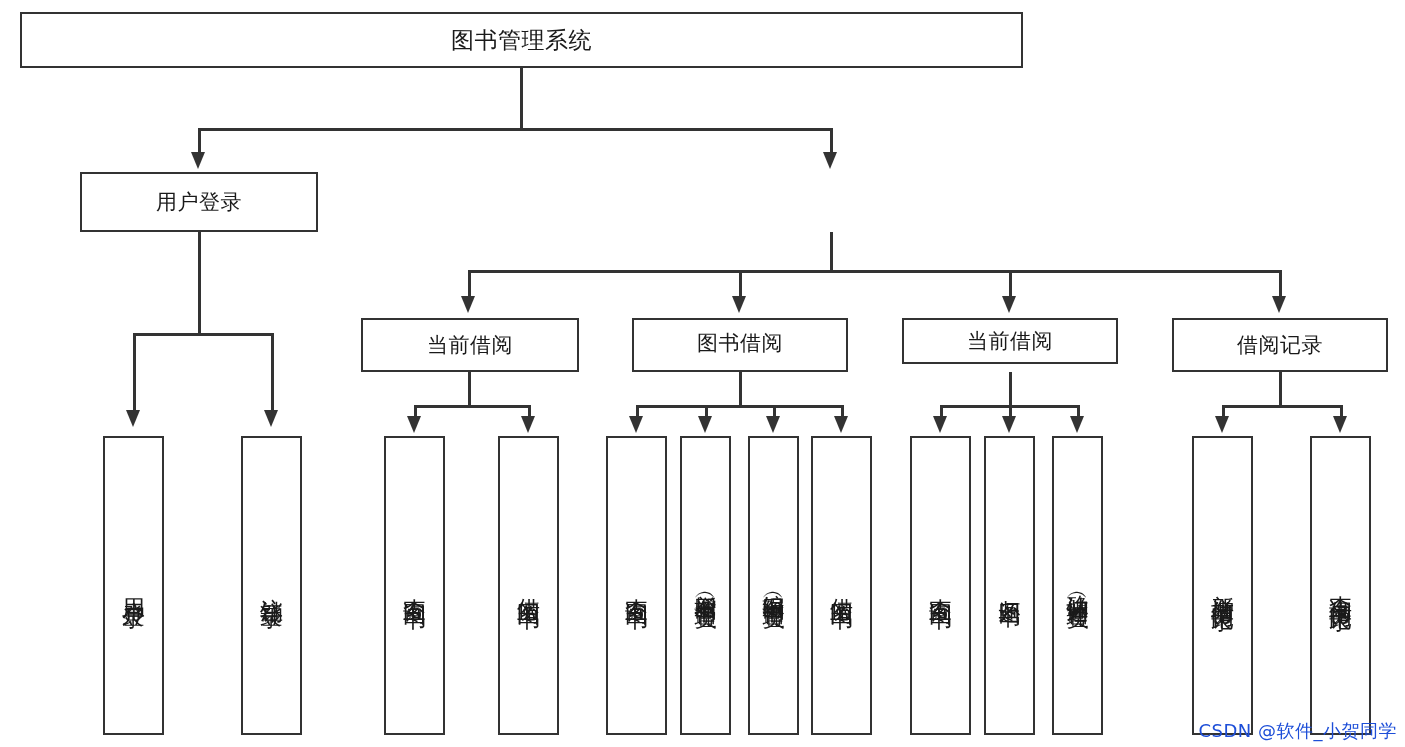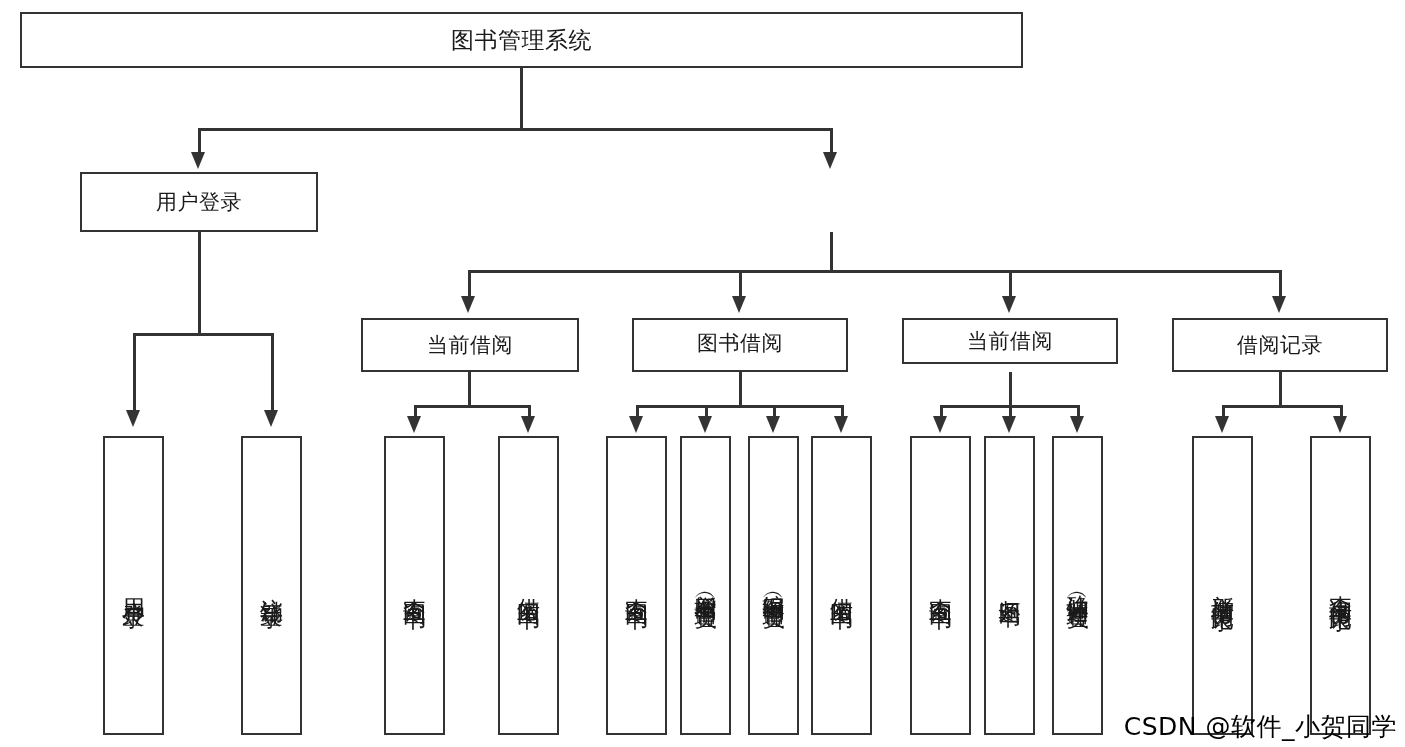--- a/index.html
+++ b/index.html
@@ -85,22 +85,22 @@
     border-left:7.5px solid transparent;
     border-right:7.5px solid transparent;
     border-top:17px solid #333333;
   }
 
   
   #watermark{
     position:absolute;
     right:8px;
     bottom:4px;
-    font-size:25px;
-    color:#000000;
+    font-size:18px;
+    color:#1d4ed8;
     white-space:nowrap;
     letter-spacing:0.5px;
   }
 </style>
 </head>
 <body>
 
 <div id="canvas">
 
   <div class="ln v" style="left:520px; top:68px;  height:62px;"></div>

